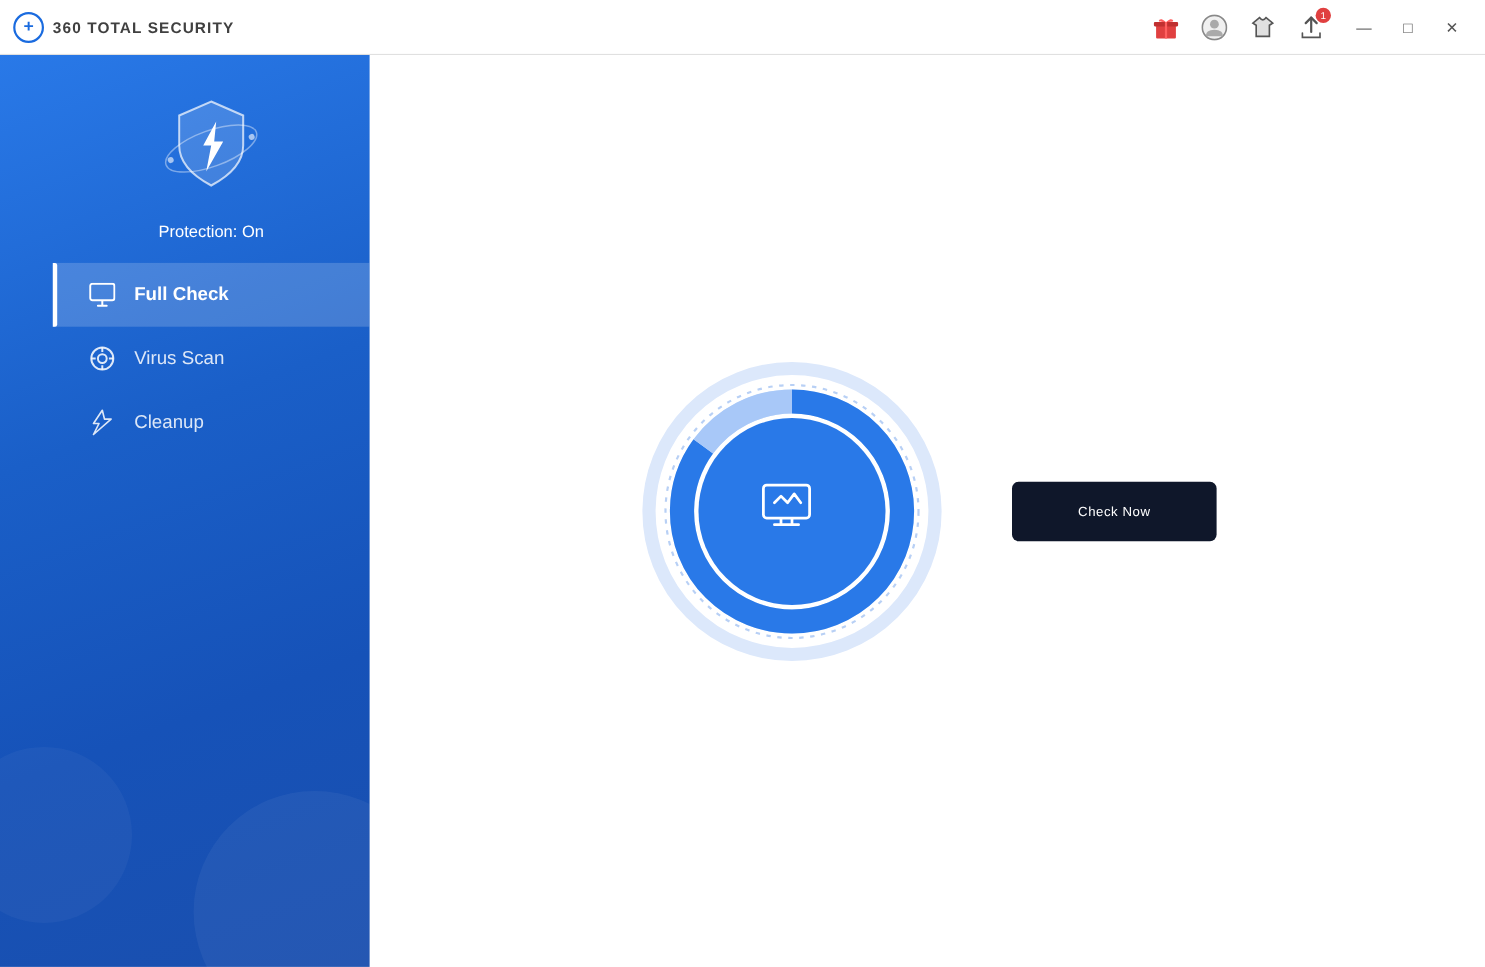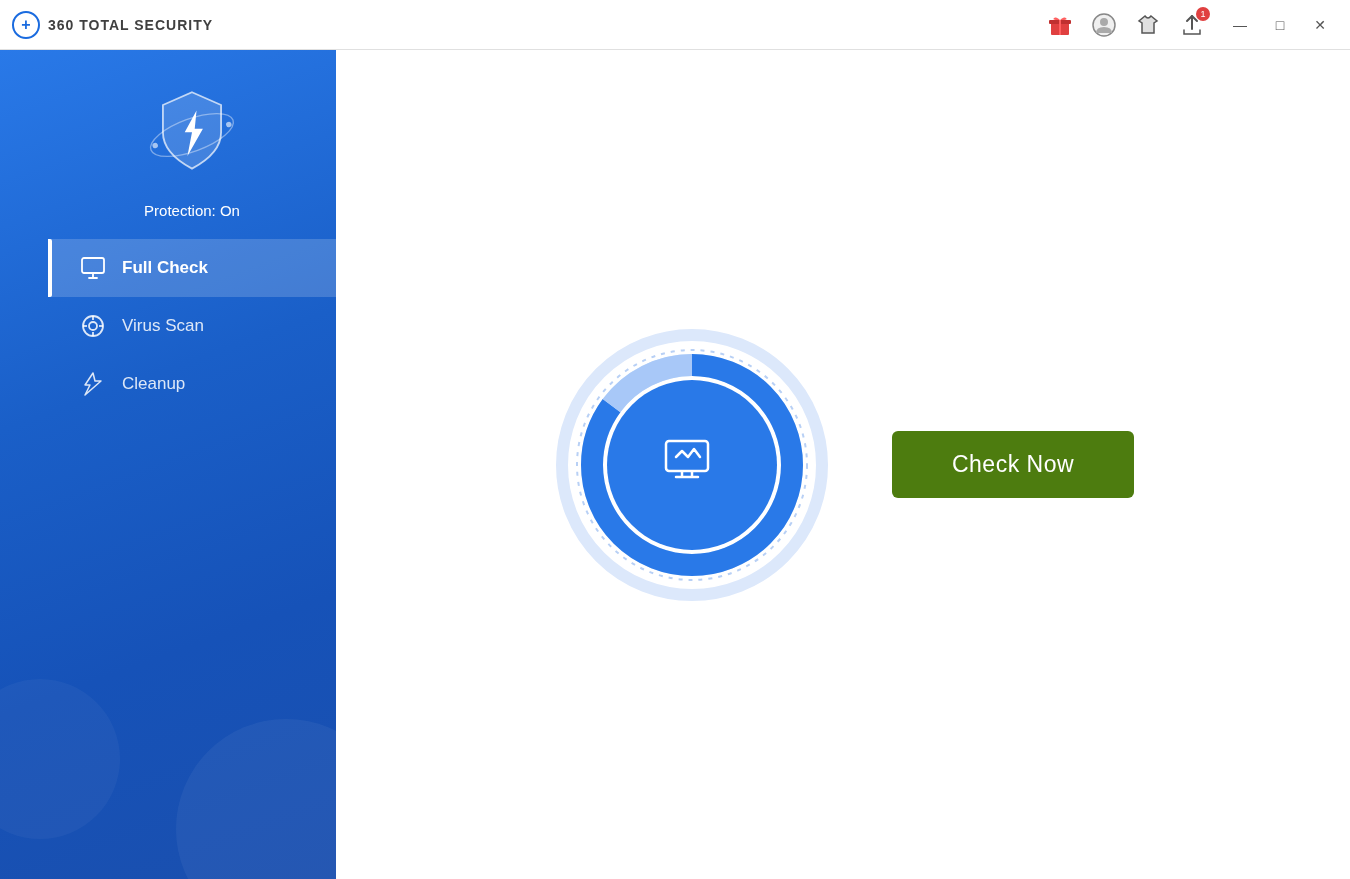--- a/index.html
+++ b/index.html
@@ -204,26 +204,26 @@
       max-width: 380px;
     }
     .check-title {
       font-size: 30px;
       color: #333;
       font-weight: 400;
       line-height: 1.3;
       margin-bottom: 28px;
     }
     .check-now-btn {
-      background: #4d7c0f;
+      background: #0f172a;
       color: #fff;
       border: none;
       border-radius: 6px;
       padding: 20px 60px;
-      font-size: 23px;
+      font-size: 12px;
       cursor: pointer;
       font-weight: 400;
       letter-spacing: 0.5px;
     }
   </style>
 </head>
 <body>
 
 <div class="titlebar">
   <div class="titlebar-left">

